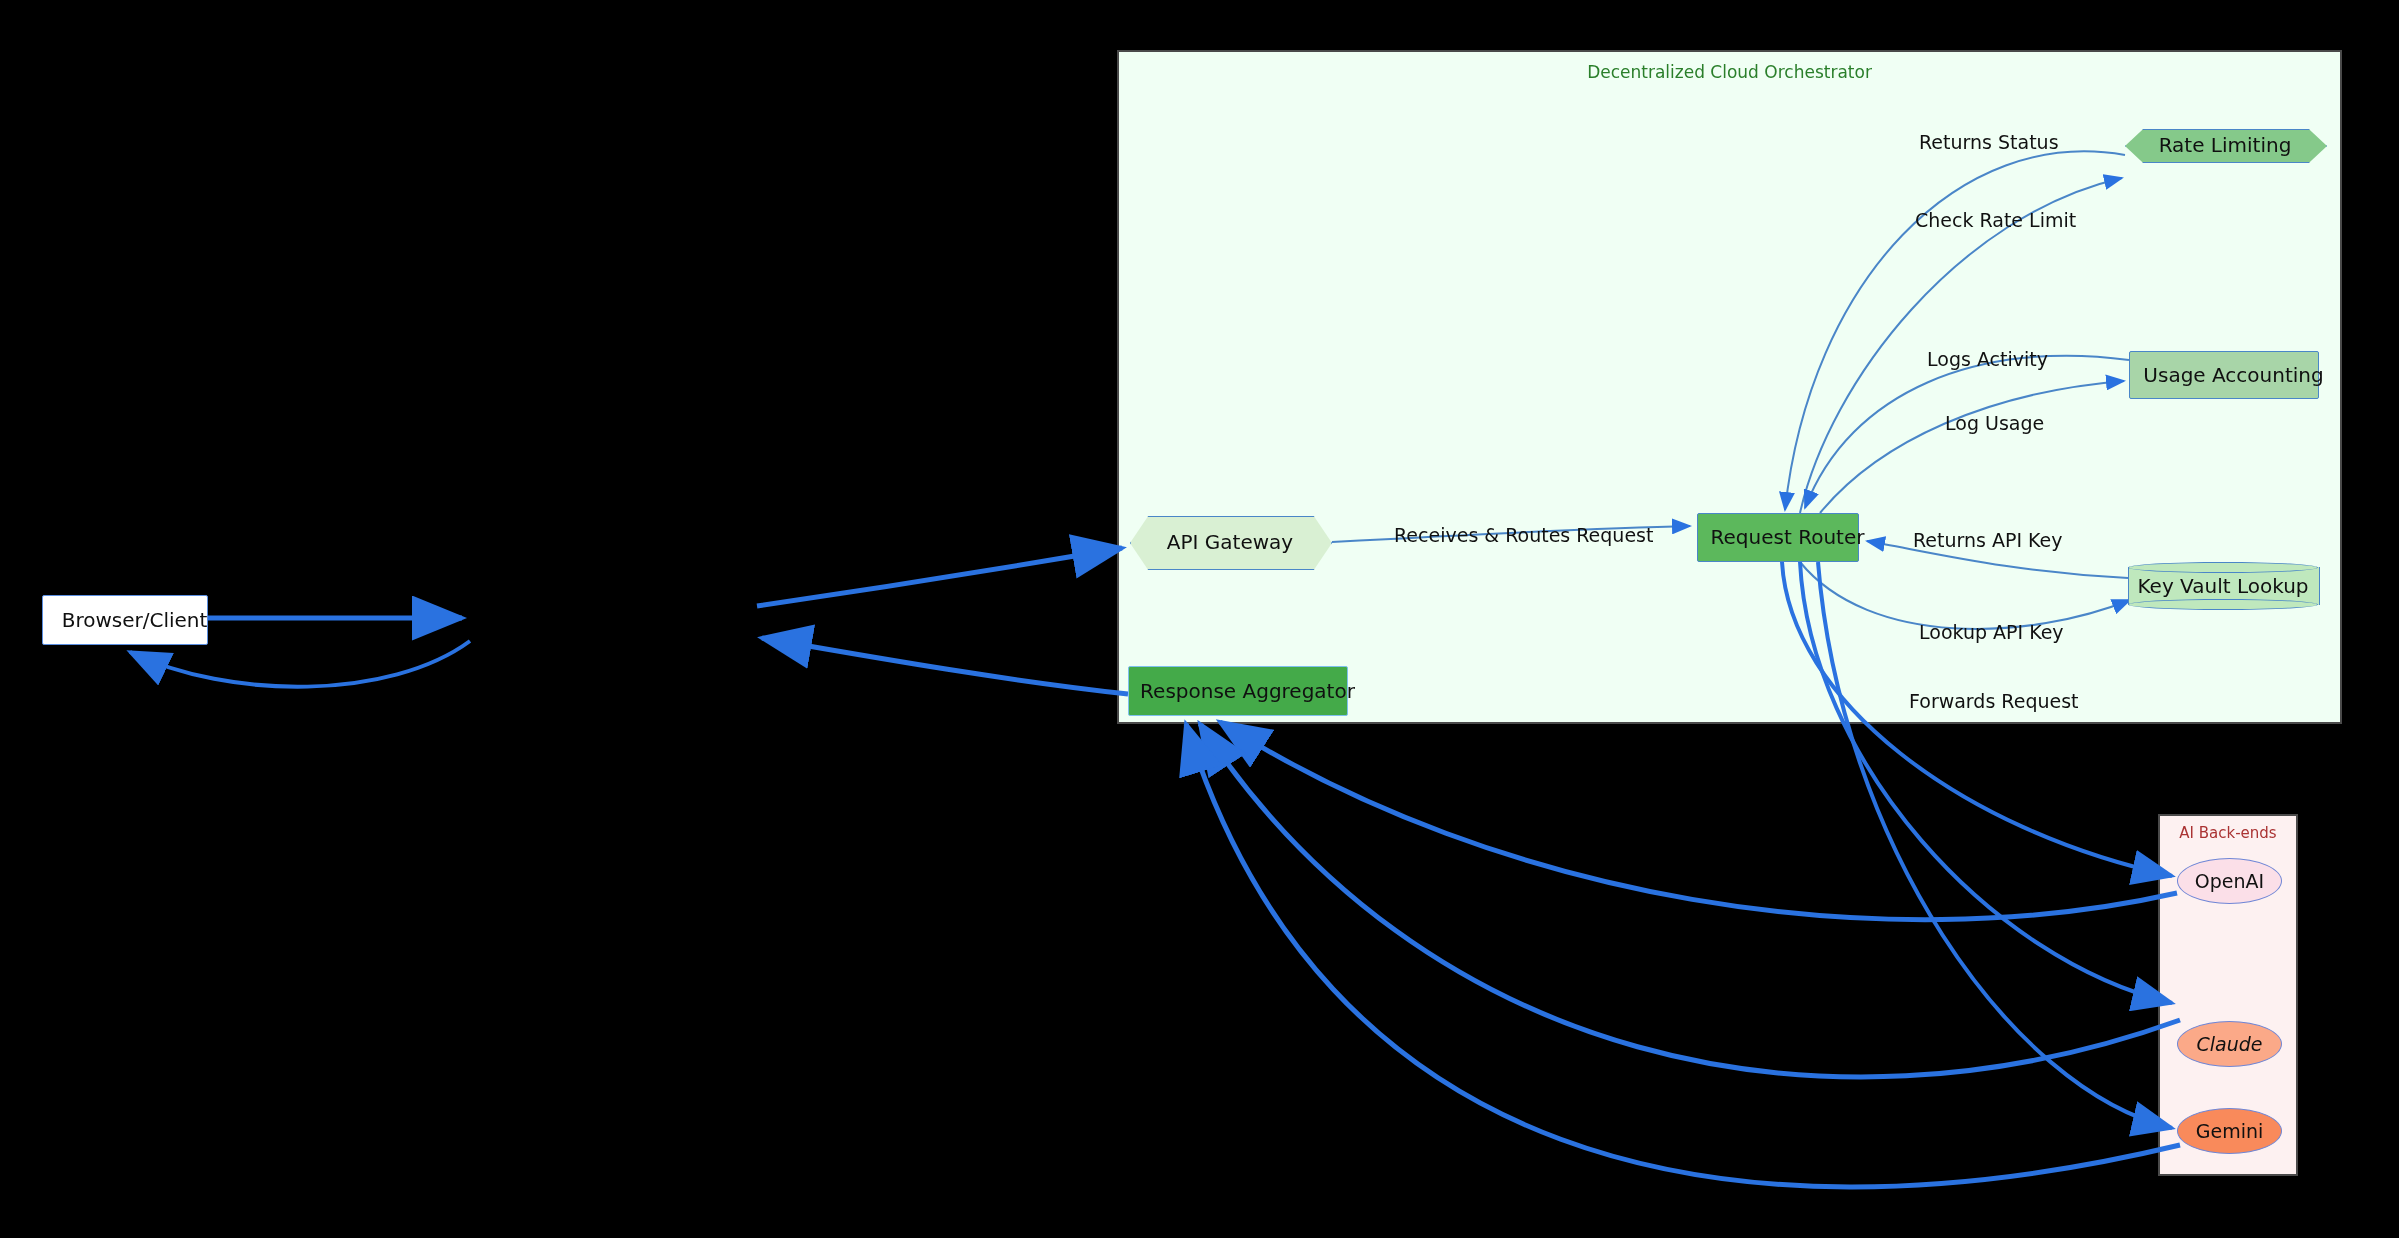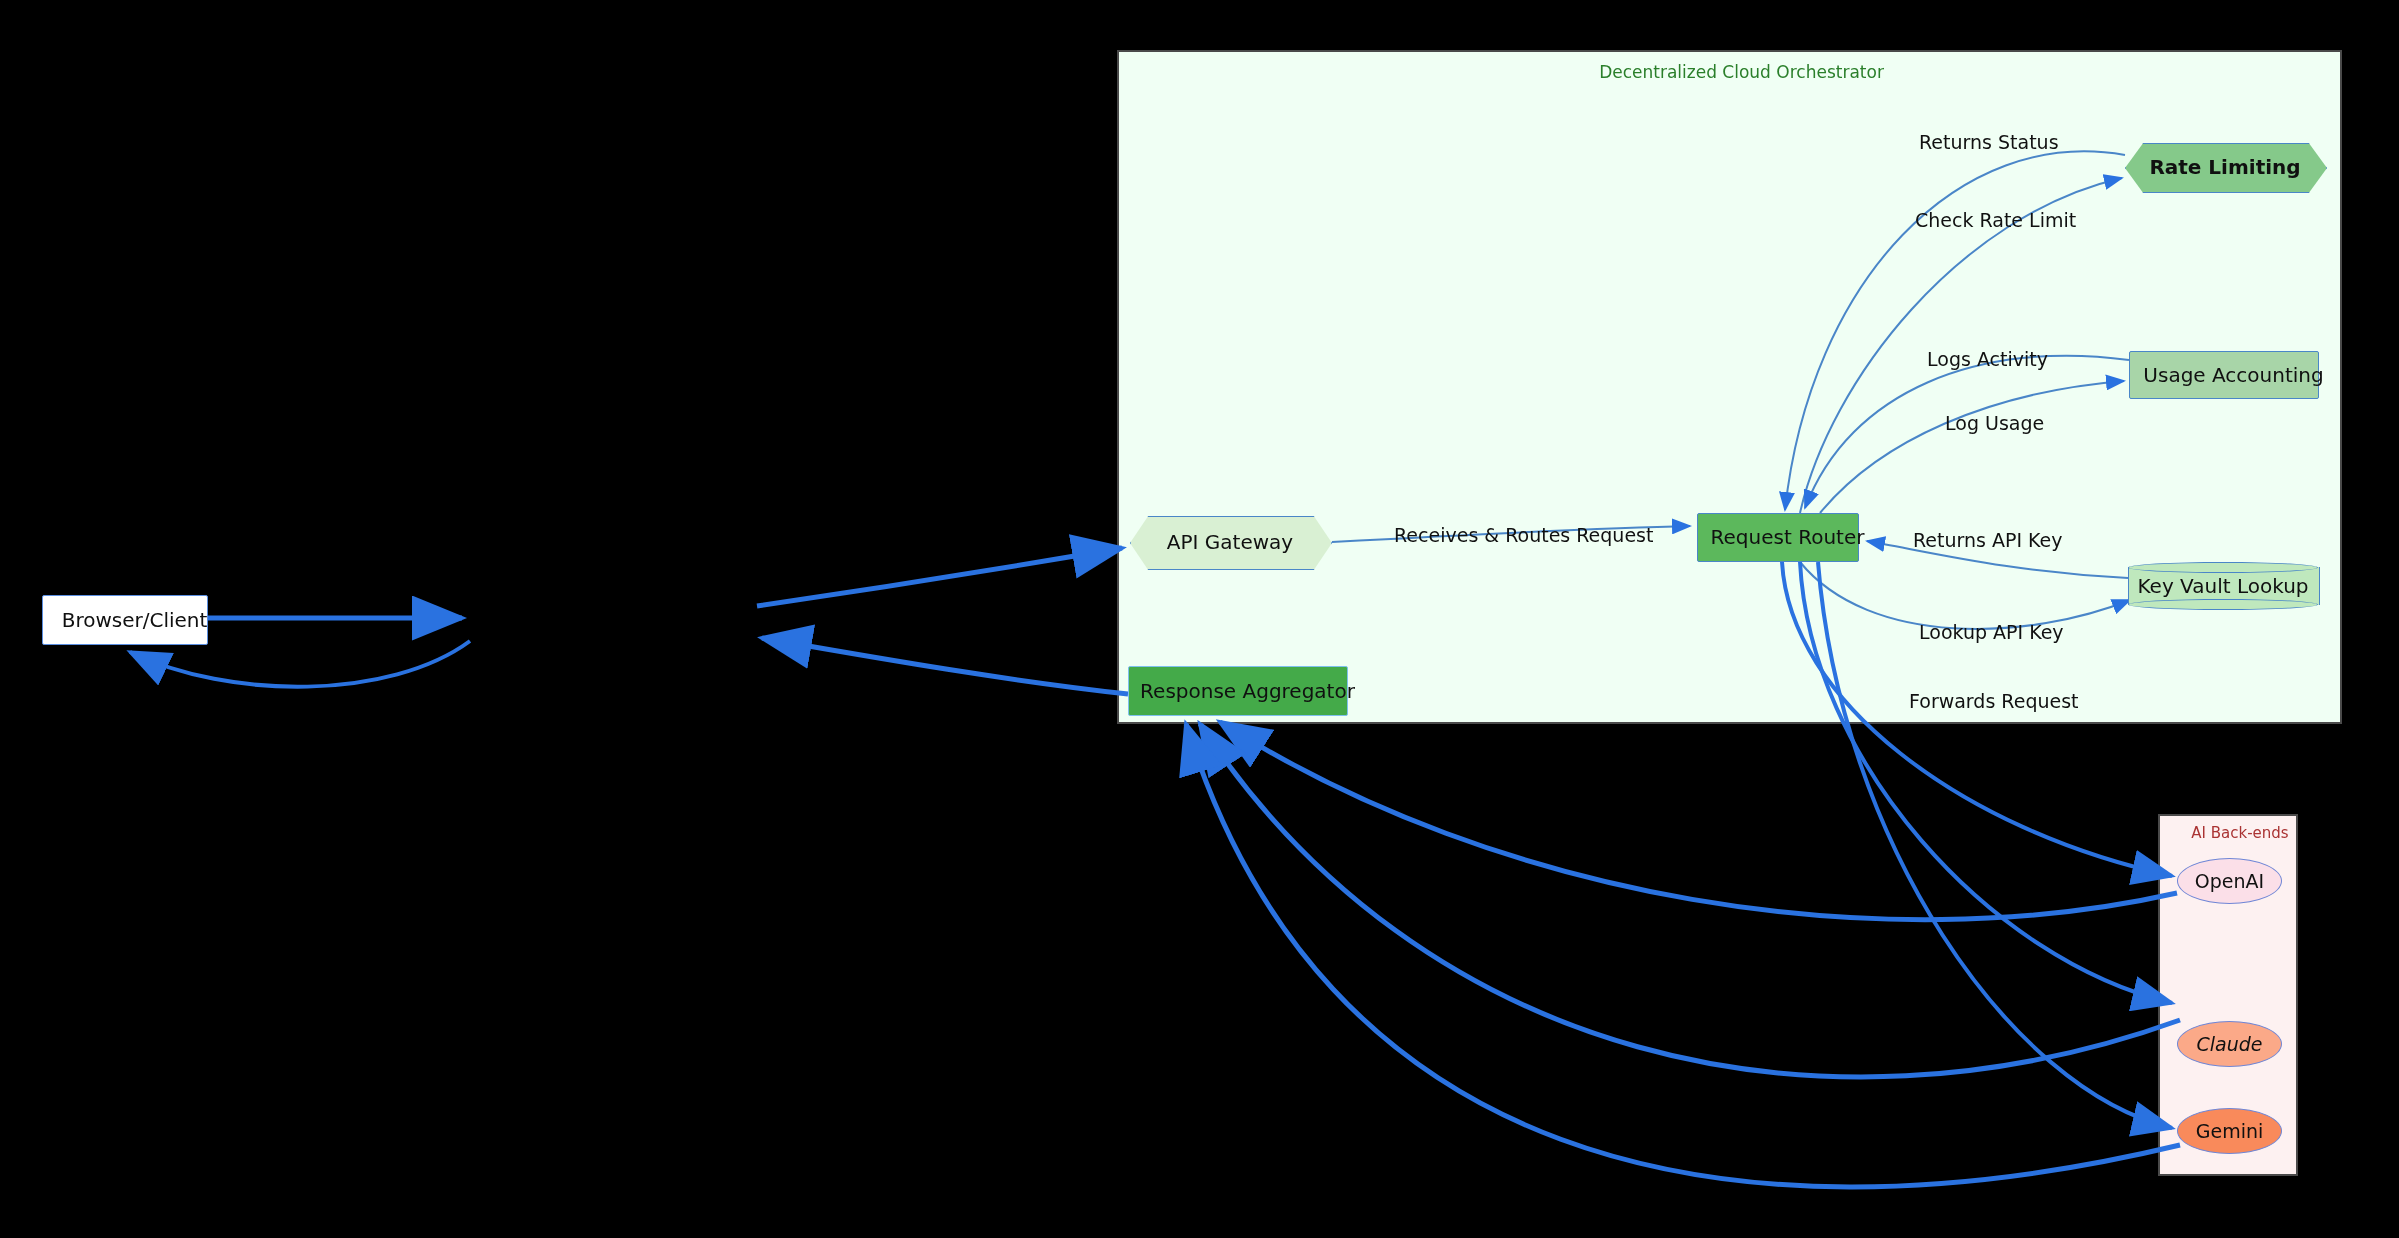--- a/index.html
+++ b/index.html
@@ -1,20 +1,20 @@
 <!DOCTYPE html>
 <html><head>
 <meta charset="utf-8">
 <style>
   html,body{margin:0;padding:0;background:#000;}
   #stage{position:relative;width:2399px;height:1238px;background:#000;
          font-family:"DejaVu Sans","Liberation Sans",sans-serif;overflow:hidden;}
   svg#wires{position:absolute;left:0;top:0;width:2399px;height:1238px;pointer-events:none;}
 
-  .subgraph{position:absolute;box-sizing:border-box;padding-left:12px;}
+  .subgraph{position:absolute;box-sizing:border-box;}
   #sg-cloud{left:1117px;top:50px;width:1225px;height:674px;
             background:#f0fff4;border:2.5px solid #4a4a4a;}
   #sg-backends{left:2158px;top:814px;width:140px;height:362px;
                background:#fdf1f1;border:2.5px solid #4a4a4a;}
   .sg-title{position:absolute;width:100%;text-align:center;font-size:17px;}
   #sg-cloud .sg-title{top:10px;color:#2a7f2a;}
   #sg-backends .sg-title{top:8px;color:#aa3333;font-size:15px;}
 
   .node{position:absolute;box-sizing:border-box;display:flex;align-items:center;
         justify-content:center;text-align:center;color:#101010;font-size:20px;
@@ -27,21 +27,21 @@
   #n-usage{left:2129px;top:351px;width:190px;height:48px;background:#a8d5a8;border-color:#4a86c8;}
   #n-aggregator{left:1128px;top:666px;width:220px;height:50px;background:#44aa49;border-color:#7ec0ee;}
 
   .hex{position:absolute;display:flex;align-items:center;justify-content:center;
        font-size:20px;color:#101010;white-space:nowrap;}
   .hex .hexbody{position:absolute;left:0;top:0;width:100%;height:100%;
        background:#d9f0d3;border:1.6px solid #4a86c8;
        clip-path:polygon(9% 0,91% 0,100% 50%,91% 100%,9% 100%,0 50%);}
   .hex span{position:relative;z-index:2;}
   #n-gateway{left:1130px;top:516px;width:200px;height:52px;}
-  #n-ratelimit{left:2125px;top:143px;width:200px;height:48px;font-weight:bold;}
+  #n-ratelimit{left:2125px;top:129px;width:200px;height:32px;}
   #n-ratelimit .hexbody{background:#85c98a;}
 
   .cyl{position:absolute;}
   #n-vault{left:2128px;top:562px;width:190px;height:48px;}
   .cylbody{position:absolute;left:0;top:5px;width:100%;height:calc(100% - 10px);
     background:#bfe8bd;border-left:1.6px solid #4a86c8;border-right:1.6px solid #4a86c8;}
   .cyltop{position:absolute;left:0;top:0;width:100%;height:11px;box-sizing:border-box;
     background:#bfe8bd;border:1.6px solid #4a86c8;border-radius:50%;}
   .cylbot{position:absolute;left:0;bottom:0;width:100%;height:11px;box-sizing:border-box;
     background:#bfe8bd;border:1.6px solid #4a86c8;border-radius:50%;}

